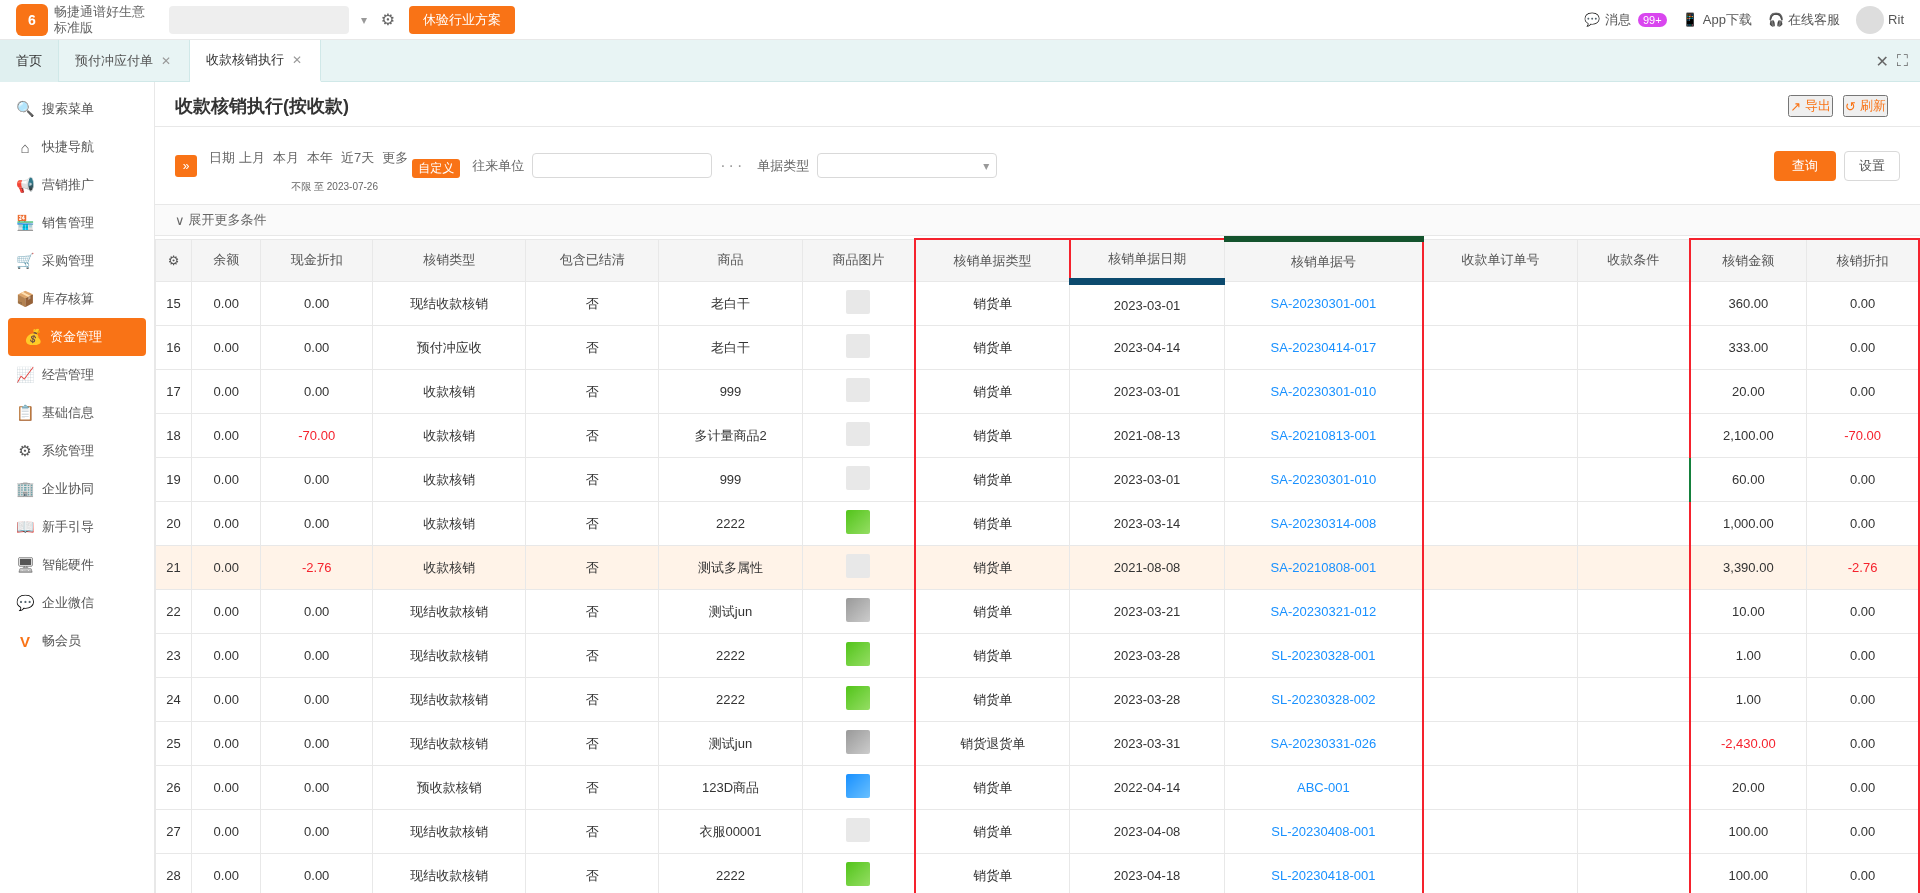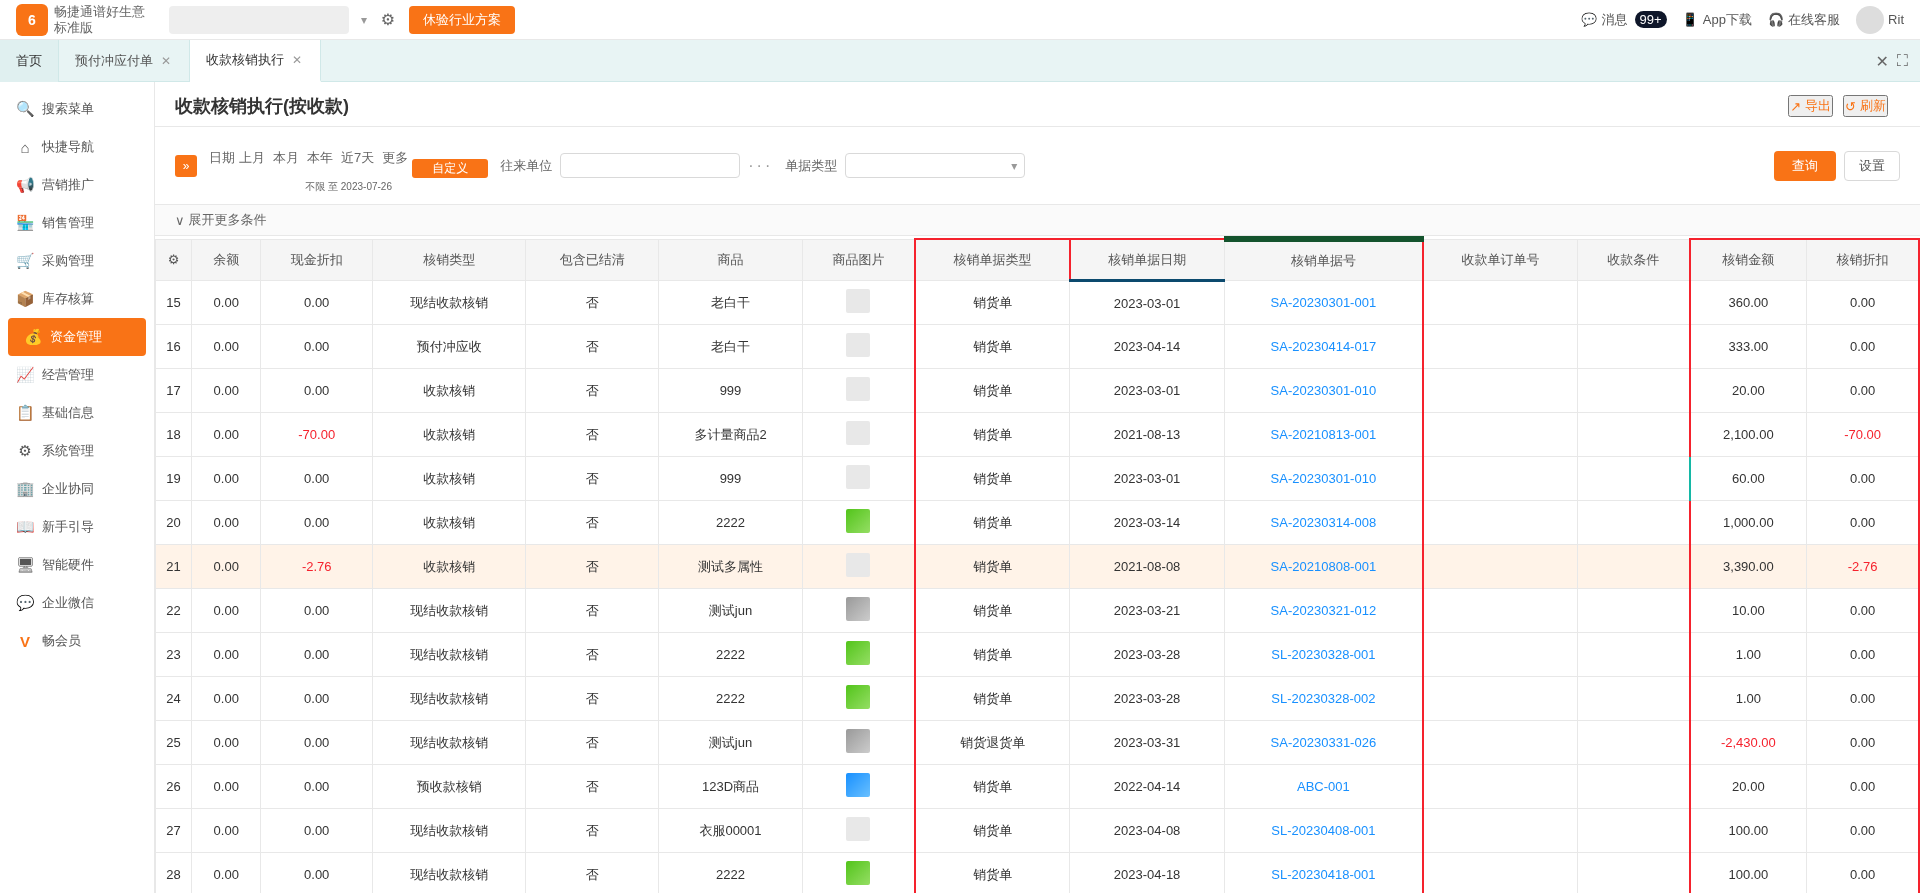--- a/index.html
+++ b/index.html
@@ -16,21 +16,21 @@
       justify-content: space-between;
     }
     .top-bar-left { display: flex; align-items: center; gap: 12px; }
     .top-bar-right { display: flex; align-items: center; gap: 16px; color: #555; font-size: 13px; }
     .brand { display: flex; align-items: center; gap: 6px; }
     .brand-icon { width: 32px; height: 32px; background: #f97316; border-radius: 6px; display: flex; align-items: center; justify-content: center; color: #fff; font-weight: bold; font-size: 14px; }
     .brand-name { font-size: 12px; color: #666; line-height: 1.2; }
     .industry-btn { background: #f97316; color: #fff; border: none; border-radius: 4px; padding: 5px 14px; cursor: pointer; font-size: 13px; }
     .gear-icon { width: 18px; height: 18px; display: inline-flex; align-items: center; justify-content: center; cursor: pointer; color: #666; font-size: 16px; }
     .dropdown-arrow { color: #999; font-size: 12px; cursor: pointer; }
-    .badge { background: #0f172a; color: #fff; border-radius: 10px; padding: 1px 5px; font-size: 13px; margin-left: 3px; }
+    .badge { background: #d946ef; color: #fff; border-radius: 10px; padding: 1px 5px; font-size: 11px; margin-left: 3px; }
     .top-right-item { display: flex; align-items: center; gap: 4px; cursor: pointer; color: #555; }
     .username-area { display: flex; align-items: center; gap: 4px; }
     .avatar { width: 28px; height: 28px; background: #ddd; border-radius: 50%; }
 
     
     .tab-bar {
       height: 42px;
       background: #e8f4f4;
       display: flex;
       align-items: center;
@@ -102,21 +102,21 @@
       gap: 12px;
       border-bottom: 1px solid #e8e8e8;
       flex-wrap: wrap;
     }
     .expand-btn { background: #f97316; color: #fff; border: none; border-radius: 3px; width: 22px; height: 22px; cursor: pointer; display: flex; align-items: center; justify-content: center; font-size: 12px; }
     .filter-group { display: flex; align-items: center; gap: 8px; }
     .filter-label { color: #666; font-size: 13px; }
     .date-filter { display: flex; flex-direction: column; gap: 2px; }
     .date-row { display: flex; align-items: center; gap: 0; }
     .date-link { color: #666; cursor: pointer; font-size: 13px; padding: 2px 4px; }
-    .date-custom { background: #f97316; color: #fff; border-radius: 3px; padding: 1px 20px; font-size: 12px; cursor: pointer; margin-top: 22px; }
+    .date-custom { background: #f97316; color: #fff; border-radius: 3px; padding: 1px 6px; font-size: 12px; cursor: pointer; margin-top: 22px; }
     .date-range { color: #666; font-size: 10px; }
     .filter-select { border: 1px solid #d9d9d9; border-radius: 4px; padding: 4px 28px 4px 8px; color: #555; background: #fff; cursor: pointer; min-width: 180px; position: relative; appearance: none; font-size: 13px; }
     .select-wrapper { position: relative; display: inline-block; }
     .select-wrapper::after { content: '▾'; position: absolute; right: 8px; top: 50%; transform: translateY(-50%); color: #999; pointer-events: none; font-size: 12px; }
     .filter-dots { color: #999; letter-spacing: 3px; font-size: 16px; }
     .query-btn { background: #f97316; color: #fff; border: none; border-radius: 4px; padding: 6px 18px; cursor: pointer; font-size: 13px; }
     .settings-btn { border: 1px solid #d9d9d9; background: #fff; border-radius: 4px; padding: 5px 14px; cursor: pointer; font-size: 13px; color: #555; }
     .expand-more { display: flex; align-items: center; gap: 4px; color: #666; cursor: pointer; font-size: 13px; margin: 0 auto; }
 
     
@@ -350,21 +350,21 @@
         <thead>
           <tr>
             <th class="table-settings">⚙</th>
             <th>余额</th>
             <th>现金折扣</th>
             <th>核销类型</th>
             <th>包含已结清</th>
             <th>商品</th>
             <th>商品图片</th>
             <th style="border:2px solid #f5222d;border-bottom:1px solid #e8e8e8;">核销单据类型</th>
-            <th style="border-top:2px solid #f5222d;border-bottom:3px solid #0c4a6e;">核销单据日期</th>
+            <th style="border-top:2px solid #f5222d;border-bottom:7px solid #0c4a6e;">核销单据日期</th>
             <th style="border-top:6px solid #14532d;border-right:2px solid #f5222d;border-bottom:1px solid #e8e8e8;">核销单据号</th>
             <th>收款单订单号</th>
             <th>收款条件</th>
             <th style="border-top:2px solid #f5222d;border-left:2px solid #f5222d;border-bottom:1px solid #e8e8e8;">核销金额</th>
             <th style="border-top:2px solid #f5222d;border-right:2px solid #f5222d;border-bottom:1px solid #e8e8e8;">核销折扣</th>
           </tr>
         </thead>
         <tbody id="table-body">
         <tr>
       <td>15</td>
@@ -436,21 +436,21 @@
       <td class="">0.00</td>
       <td>收款核销</td>
       <td>否</td>
       <td>999</td>
       <td style="text-align:center;"><div class="img-thumb" style="background:#e8e8e8;"></div></td>
       <td style="border-left:2px solid #f5222d;border-right:1px solid #e8e8e8;">销货单</td>
       <td>2023-03-01</td>
       <td style="border-right:2px solid #f5222d;"><a class="link-text">SA-20230301-010</a></td>
       <td></td>
       <td></td>
-      <td class="" style="border-left:2px solid #14b8a6;text-align:center;">60.00</td>
+      <td class="" style="border-left:2px solid #15803d;text-align:center;">60.00</td>
       <td class="" style="border-right:2px solid #f5222d;">0.00</td>
     </tr>
             <tr>
       <td>20</td>
       <td>0.00</td>
       <td class="">0.00</td>
       <td>收款核销</td>
       <td>否</td>
       <td>2222</td>
       <td style="text-align:center;"><div class="img-thumb img-thumb-green"></div></td>

